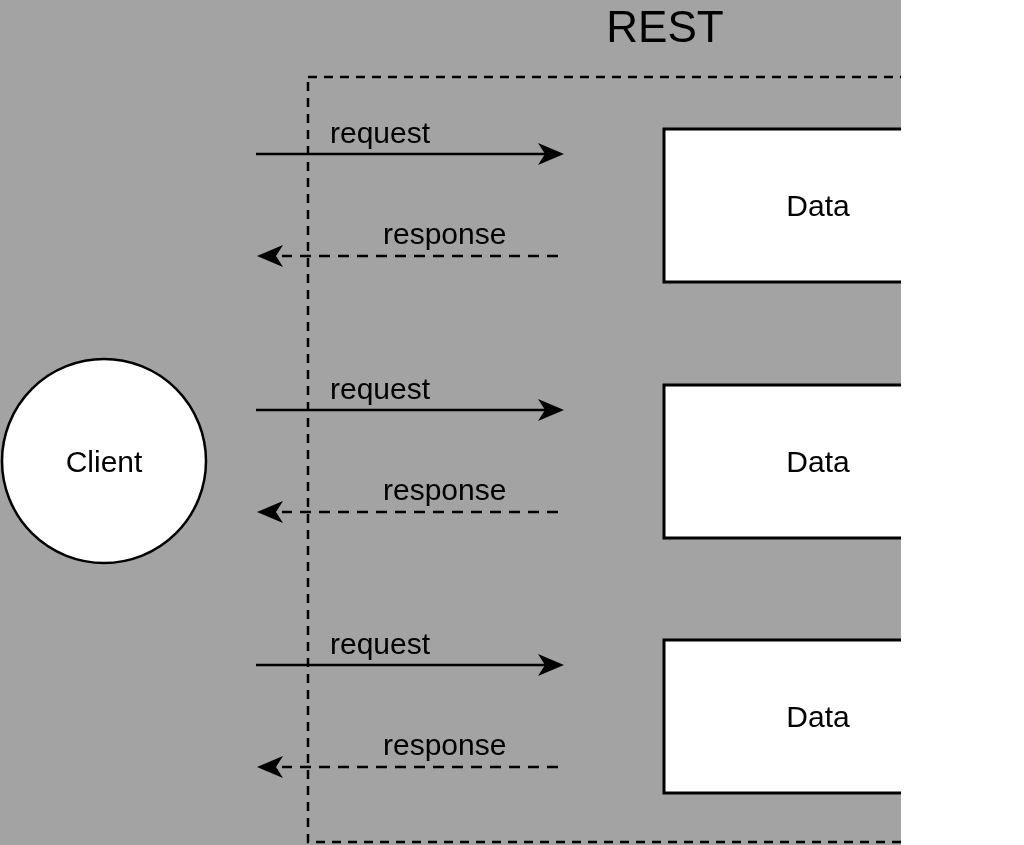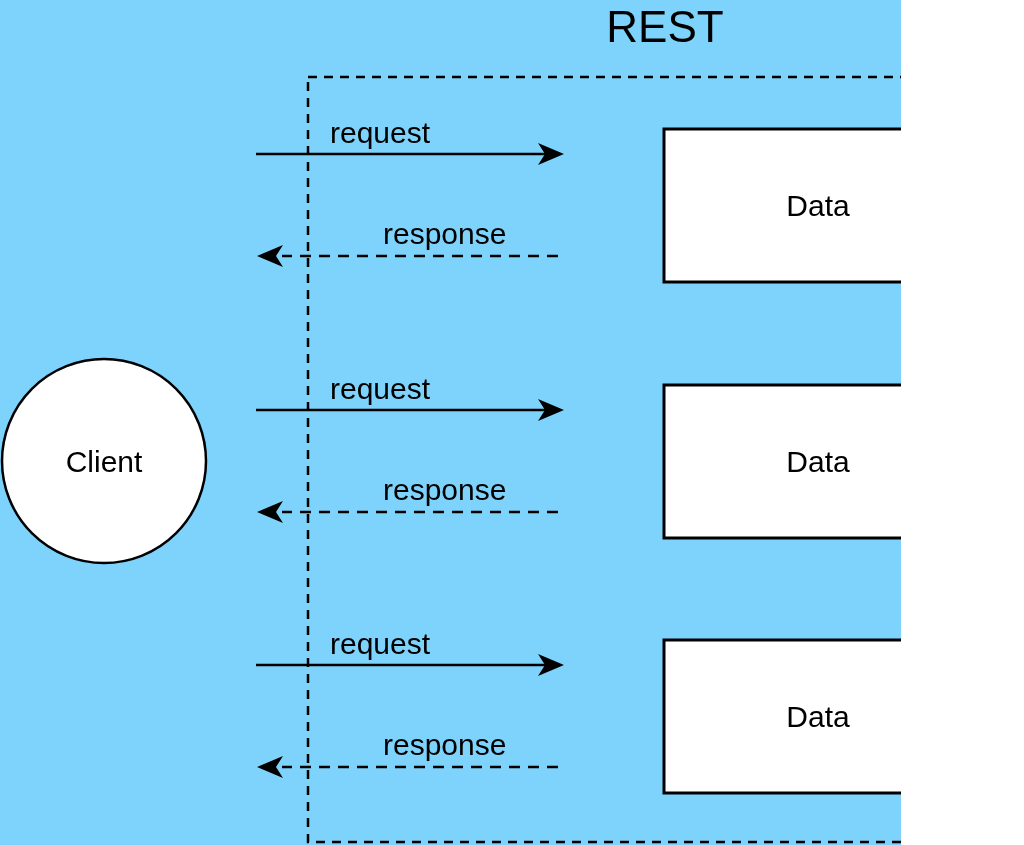--- a/index.html
+++ b/index.html
@@ -4,21 +4,21 @@
 <style>
   html, body {
     margin: 0;
     padding: 0;
     background: #ffffff;
   }
   .stage {
     position: relative;
     width: 901px;
     height: 845px;
-    background: #7dd3fc;
+    background: #a3a3a3;
     overflow: hidden;
   }
   svg {
     display: block;
     font-family: "Liberation Sans", sans-serif;
   }
   text {
     fill: #000000;
   }
   .title-text {

